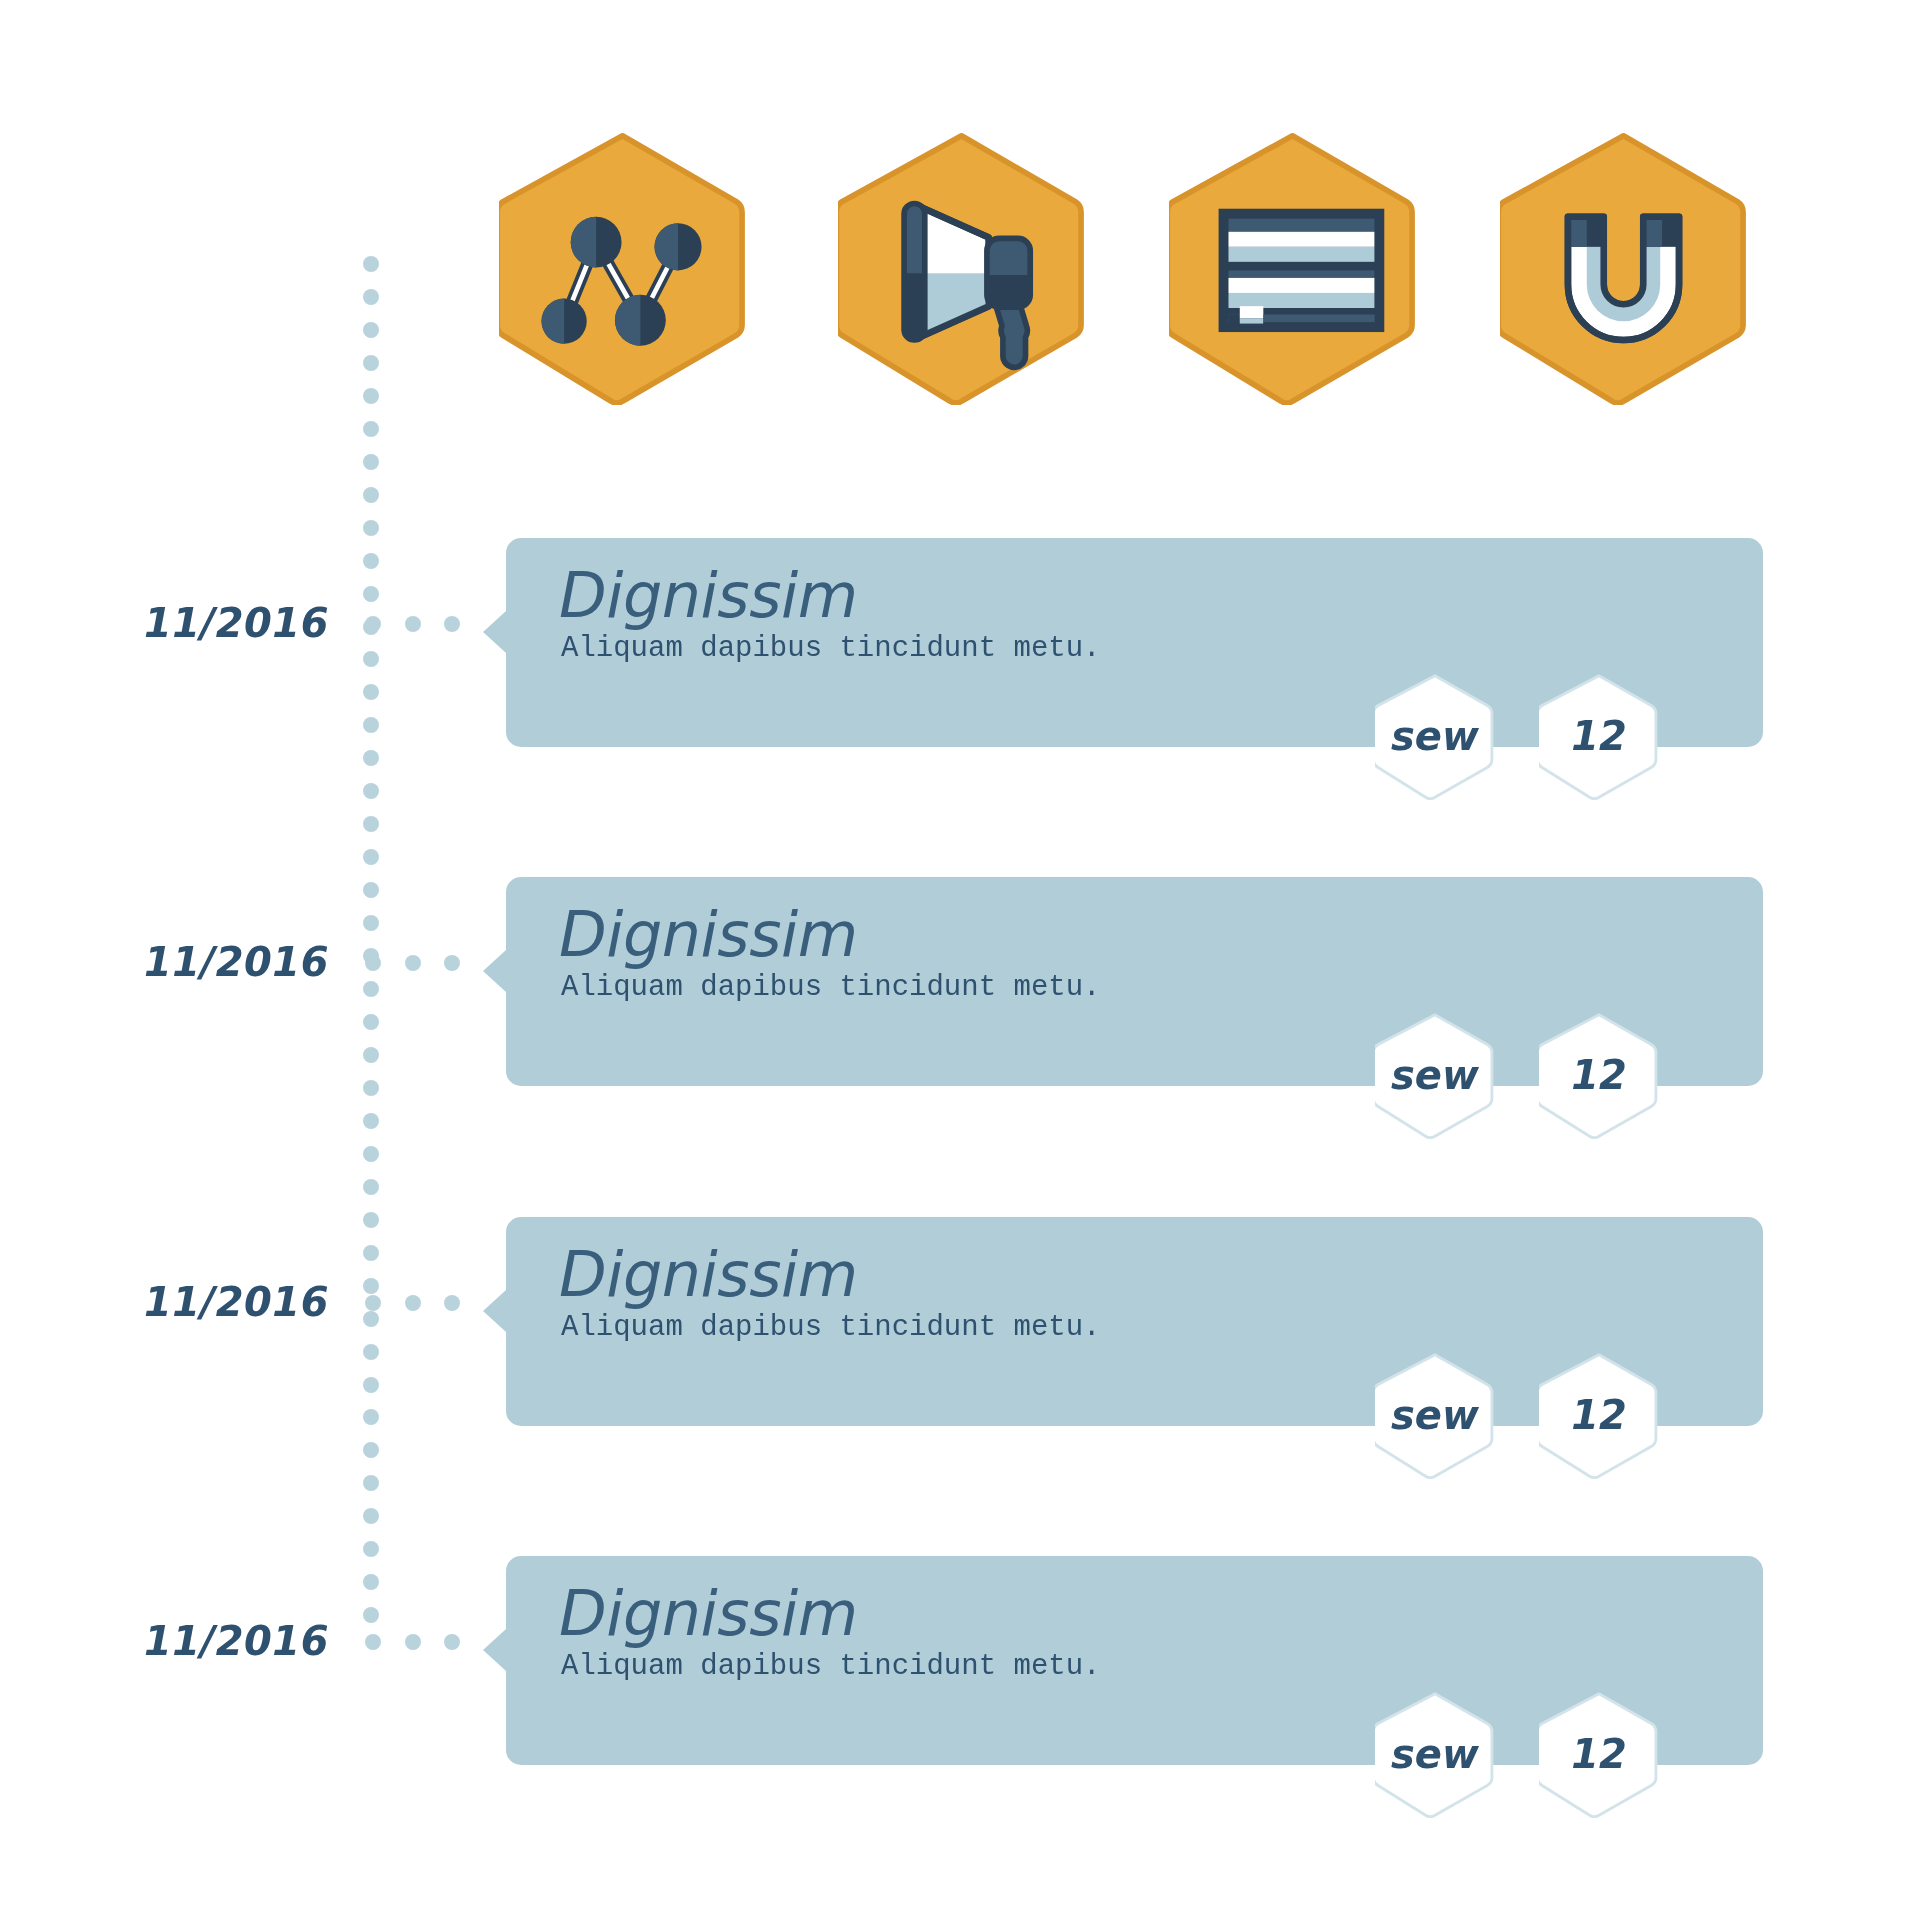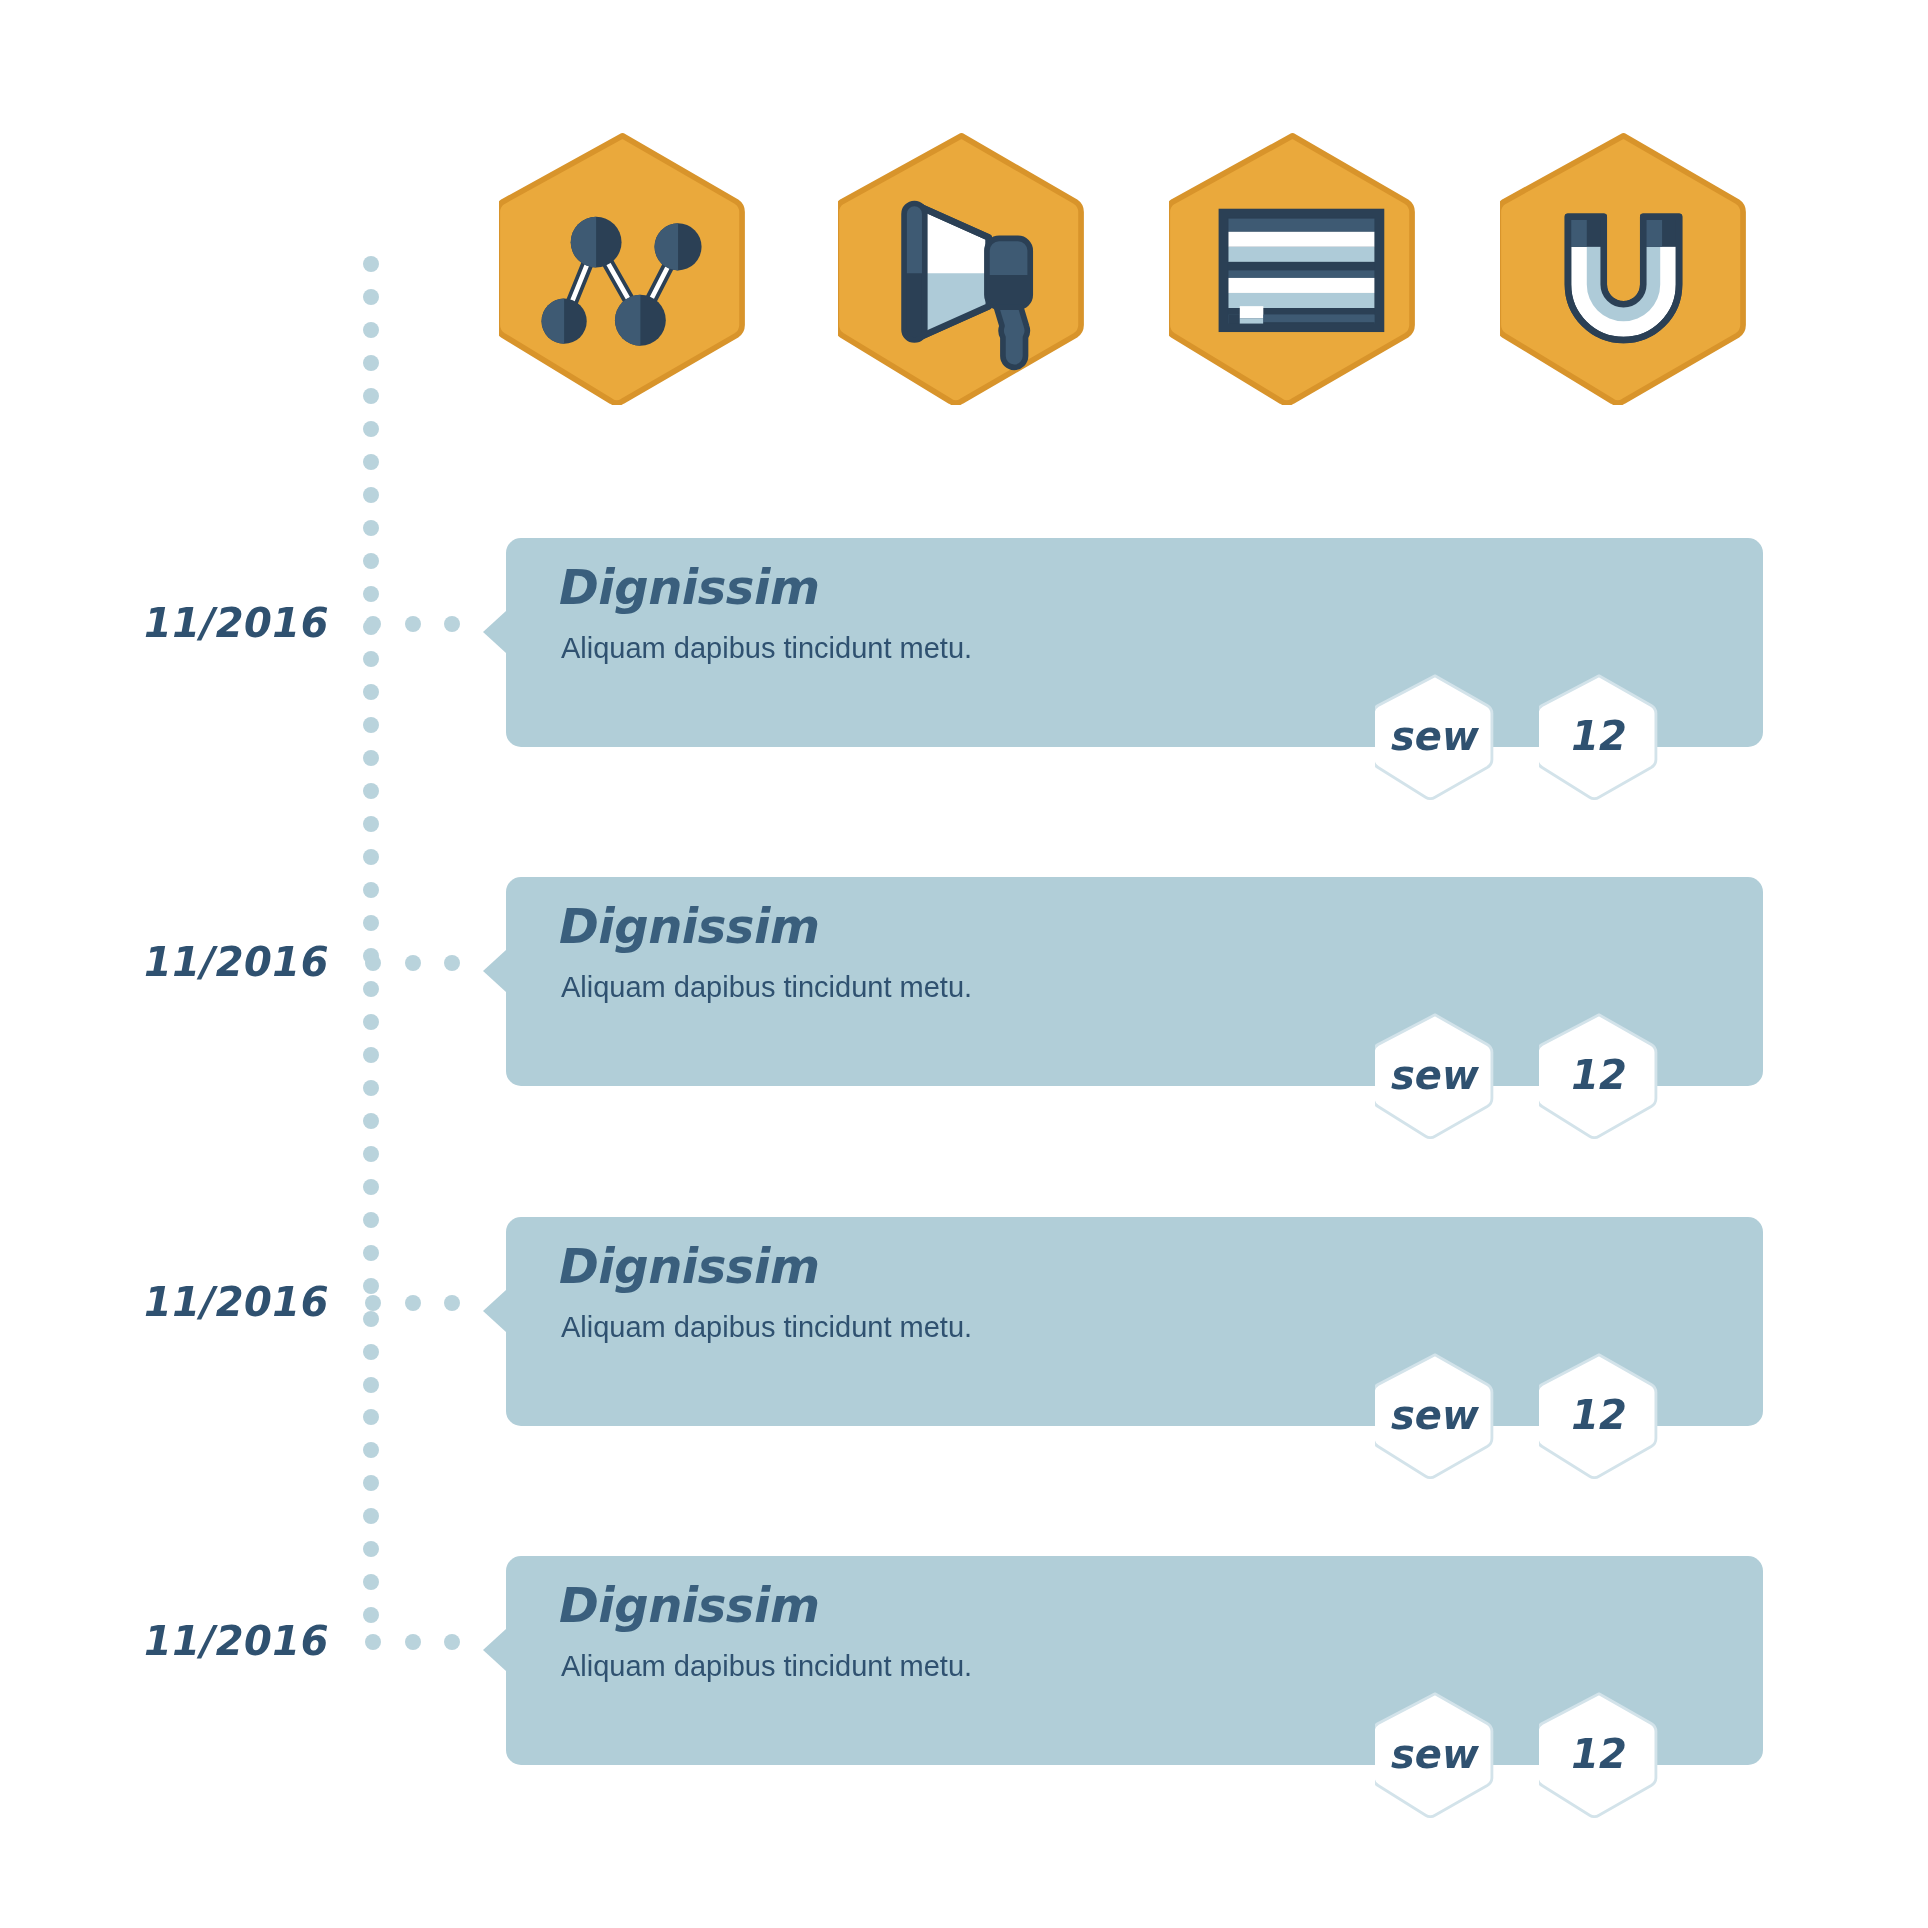--- a/index.html
+++ b/index.html
@@ -117,31 +117,31 @@
     border-top: 21.7px solid transparent;
     border-bottom: 21.7px solid transparent;
     border-right: 23.5px solid #b1ced8;
   }
   .bubble-title {
     position: absolute;
     left: 53px;
     top: 21px;
     font-family: "DejaVu Sans", sans-serif;
     font-style: italic;
-    font-weight: bold;
-    font-size: 48px;
+    font-weight: normal;
+    font-size: 62px;
     color: #3a5f7d;
     letter-spacing: -0.5px;
     white-space: nowrap;
   }
   .bubble-desc {
     position: absolute;
     left: 55px;
     top: 94px;
-    font-family: Liberation Sans, sans-serif;
+    font-family: Liberation Mono, monospace;
     font-size: 29px;
     color: #2f5170;
     white-space: nowrap;
   }
 
   
   .badges {
     position: absolute;
     left: 1375px;
     top: 146px;

